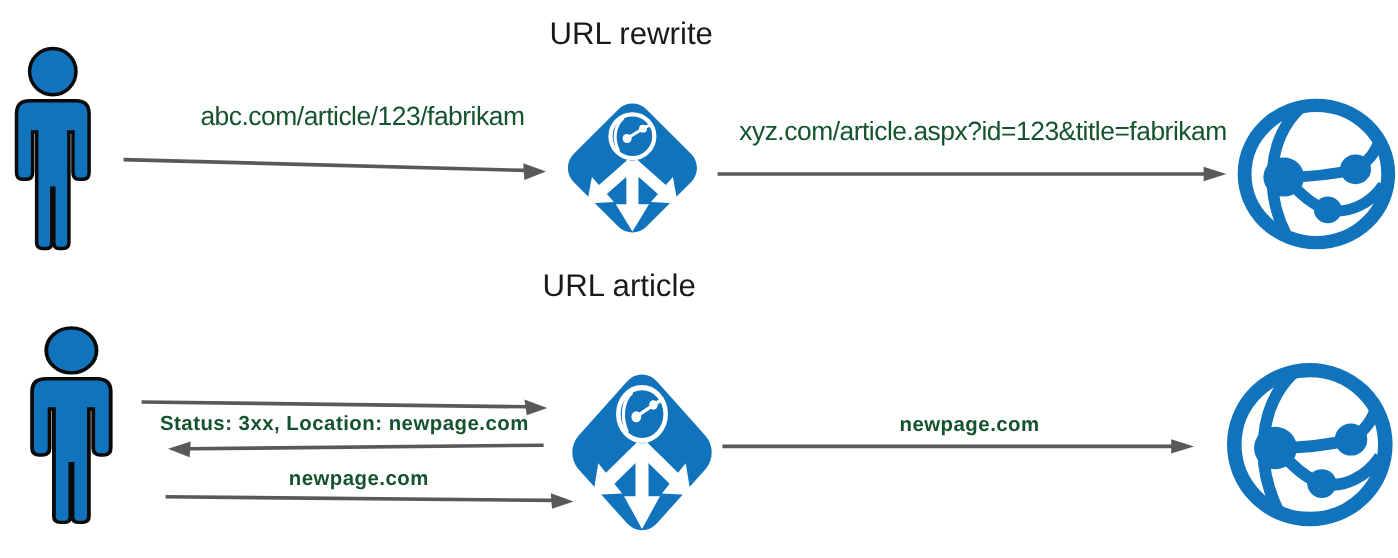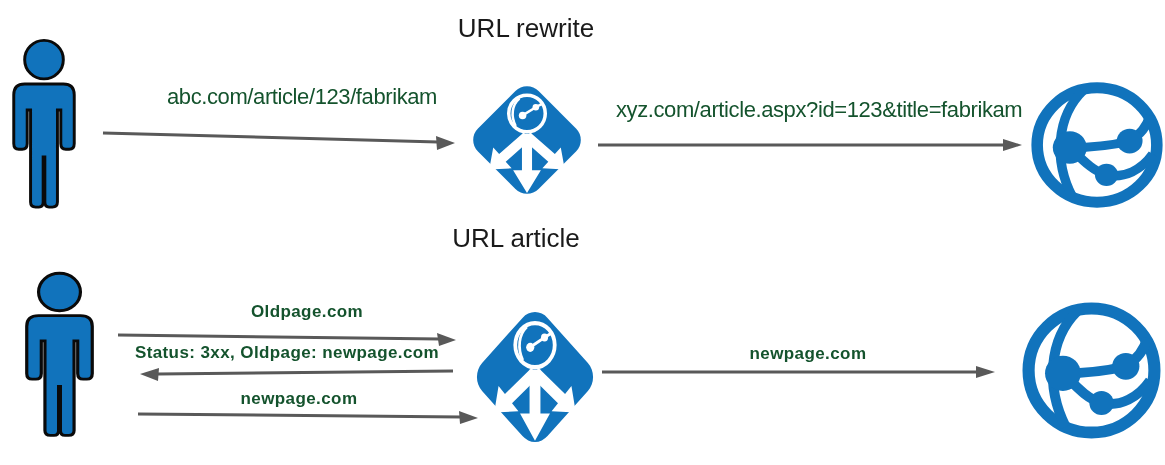--- a/index.html
+++ b/index.html
@@ -88,22 +88,21 @@
       <line x1="602" y1="372" x2="978" y2="372"></line>
       <polygon points="995,372 976,366 976,378"></polygon>
     </g>
   </svg>
 
   <div class="title t1">URL rewrite</div>
   <div class="title t2">URL article</div>
 
   <div class="lbl top l-req">abc.com/article/123/fabrikam</div>
   <div class="lbl top l-fwd">xyz.com/article.aspx?id=123&amp;title=fabrikam</div>
-  <div class="lbl bold l-old">Oldpage.com</div>
-  <div class="lbl bold l-status">Status: 3xx, Oldpage: newpage.com</div>
+  <div class="lbl bold l-status">Status: 3xx, Location: newpage.com</div>
   <div class="lbl bold l-new1">newpage.com</div>
   <div class="lbl bold l-new2">newpage.com</div>
 
   <svg class="icon person-1" viewBox="0 0 100 210" preserveAspectRatio="none">
       <use href="#icon-person"></use>
     </svg>
   <svg class="icon person-2" viewBox="0 0 100 210" preserveAspectRatio="none">
       <use href="#icon-person"></use>
     </svg>
 

